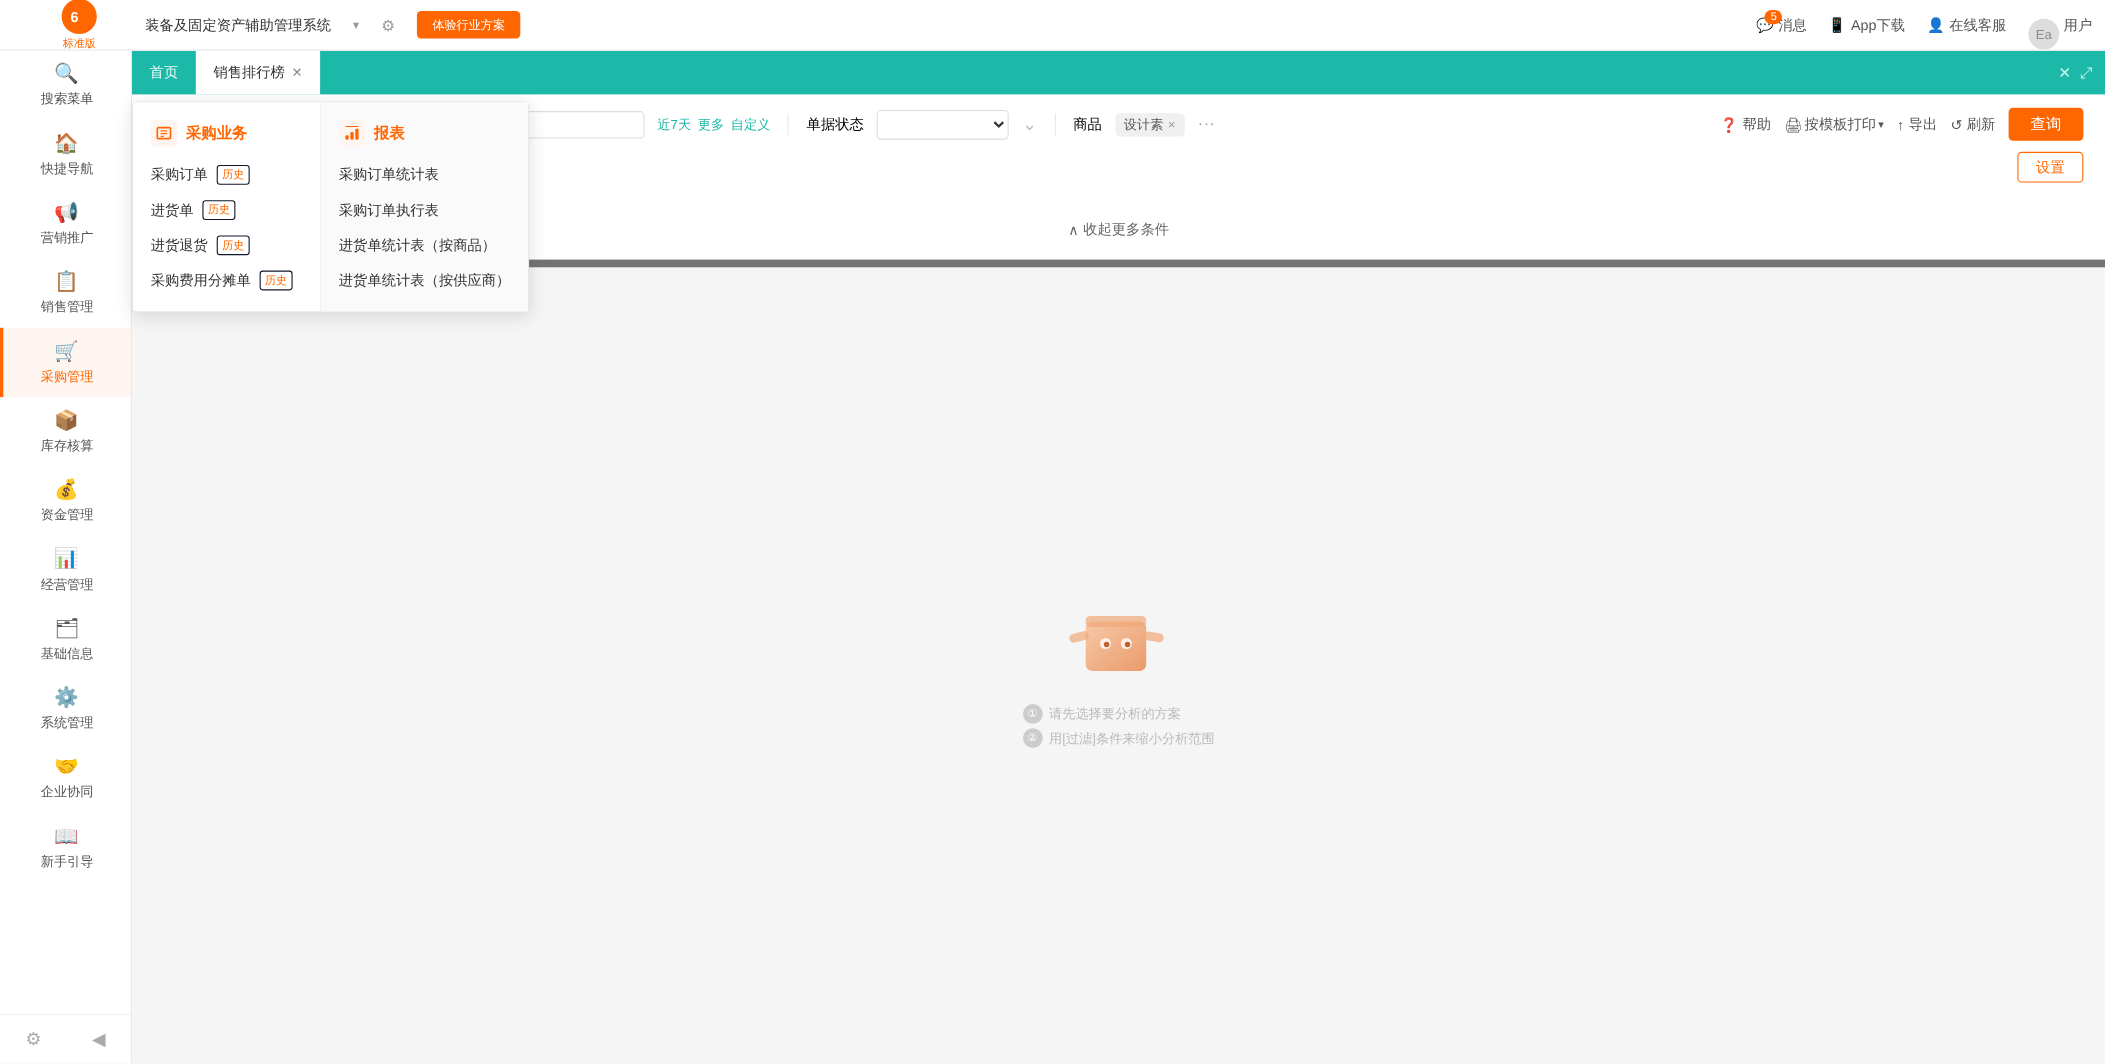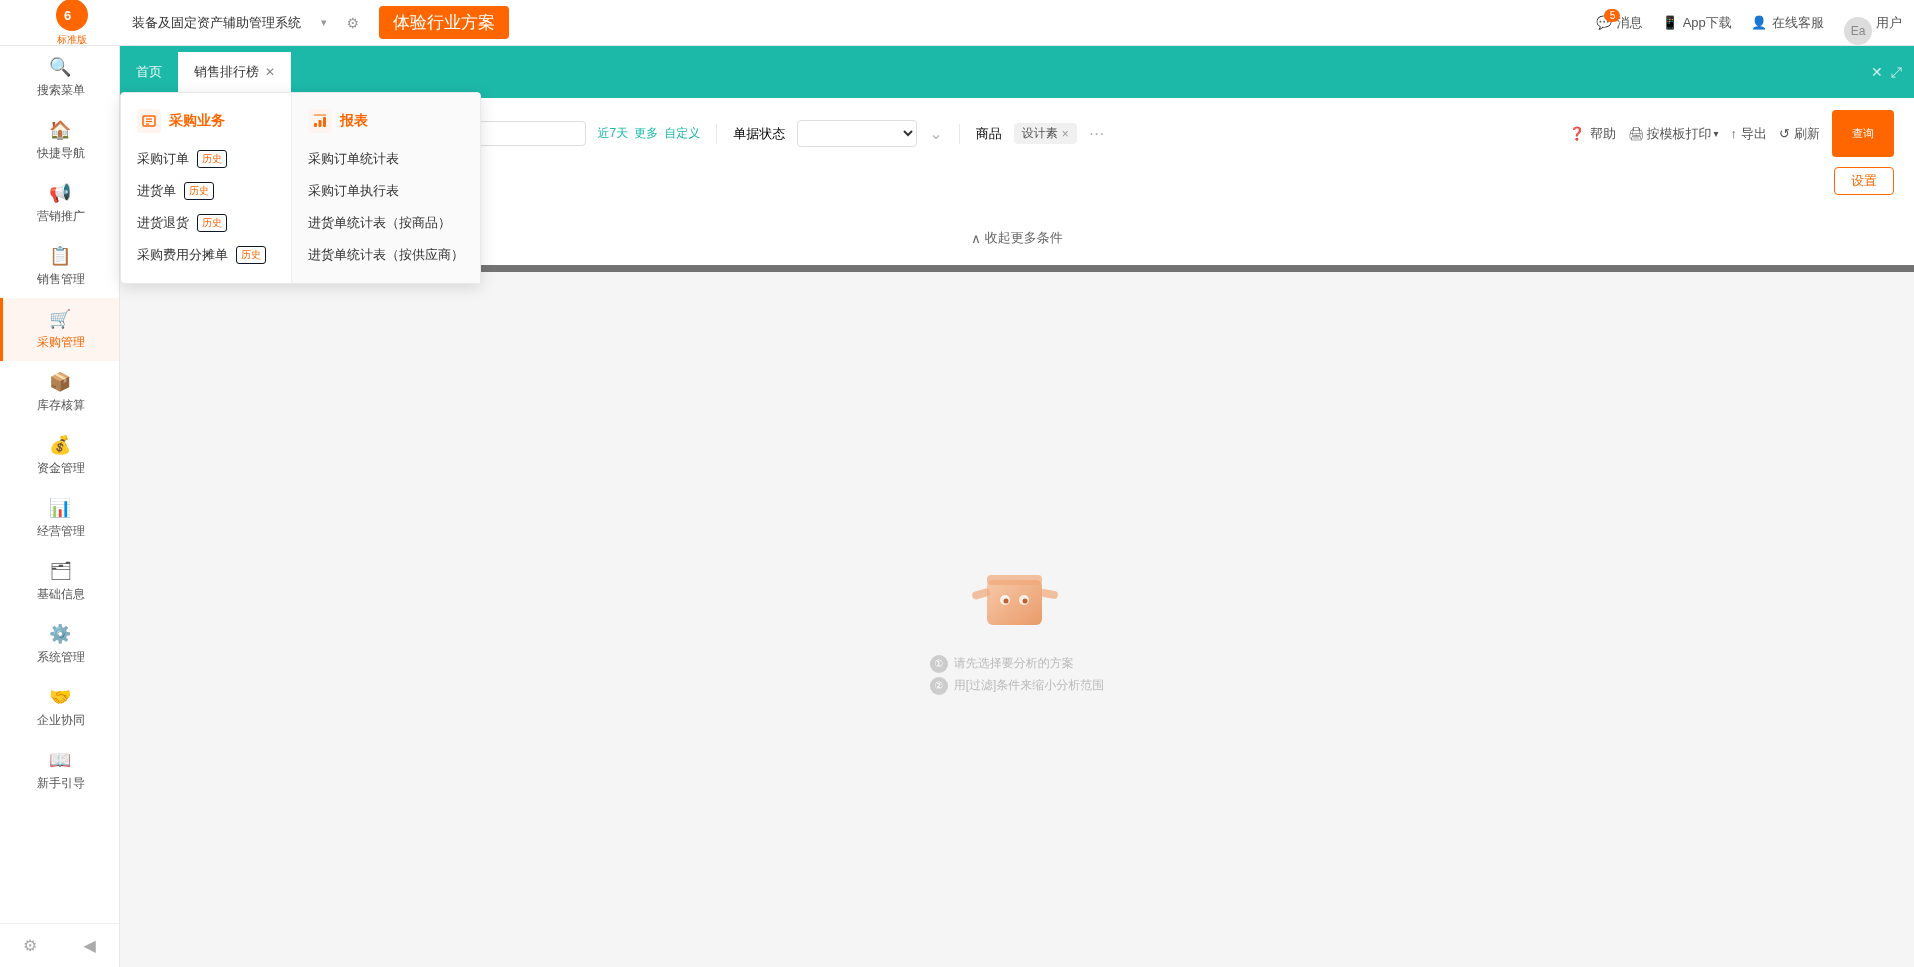--- a/index.html
+++ b/index.html
@@ -45,21 +45,21 @@
       flex: 1;
     }
     .system-name .arrow { color: #999; font-size: 11px; }
     .system-name .gear { color: #999; font-size: 14px; cursor: pointer; }
     .industry-btn {
       background: #f60;
       color: #fff;
       border: none;
       border-radius: 4px;
       padding: 5px 14px;
-      font-size: 17px;
+      font-size: 11px;
       cursor: pointer;
     }
     .top-right {
       display: flex;
       align-items: center;
       gap: 20px;
       margin-left: auto;
       color: #555;
       font-size: 13px;
     }
@@ -137,21 +137,21 @@
     .content-area {
       flex: 1;
       display: flex;
       flex-direction: column;
       overflow: hidden;
       position: relative;
     }
 
     
     .tab-bar {
-      height: 52px;
+      height: 40px;
       background: #1cb8a8;
       display: flex;
       align-items: center;
       padding: 0;
     }
     .tab-item {
       height: 40px;
       padding: 0 16px;
       display: flex;
       align-items: center;
@@ -259,22 +259,22 @@
       align-items: center;
       gap: 4px;
       cursor: pointer;
       color: #555;
     }
     .query-btn {
       background: #f60;
       color: #fff;
       border: none;
       border-radius: 4px;
-      padding: 16px 20px;
-      font-size: 11px;
+      padding: 6px 20px;
+      font-size: 14px;
       cursor: pointer;
     }
     .set-btn {
       background: #fff;
       color: #f60;
       border: 1px solid #f60;
       border-radius: 4px;
       padding: 4px 16px;
       font-size: 13px;
       cursor: pointer;

